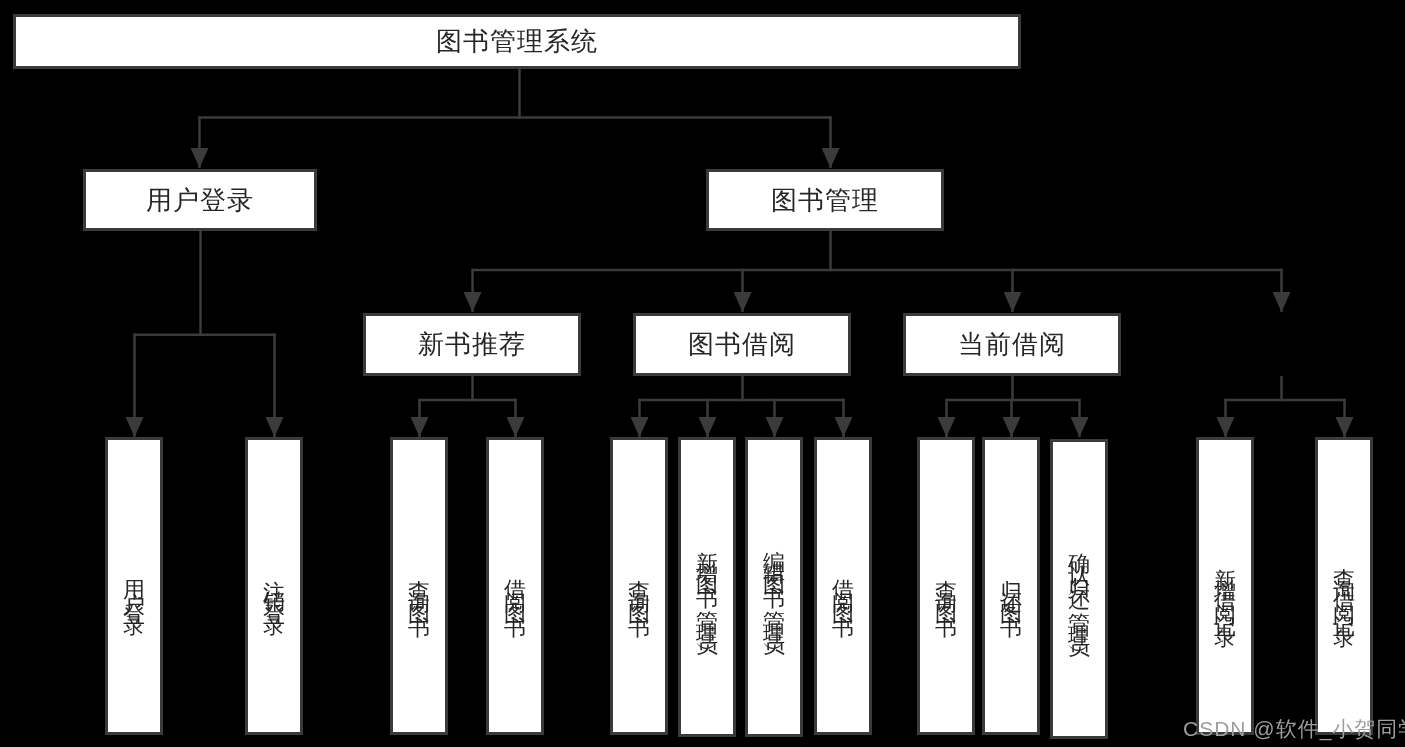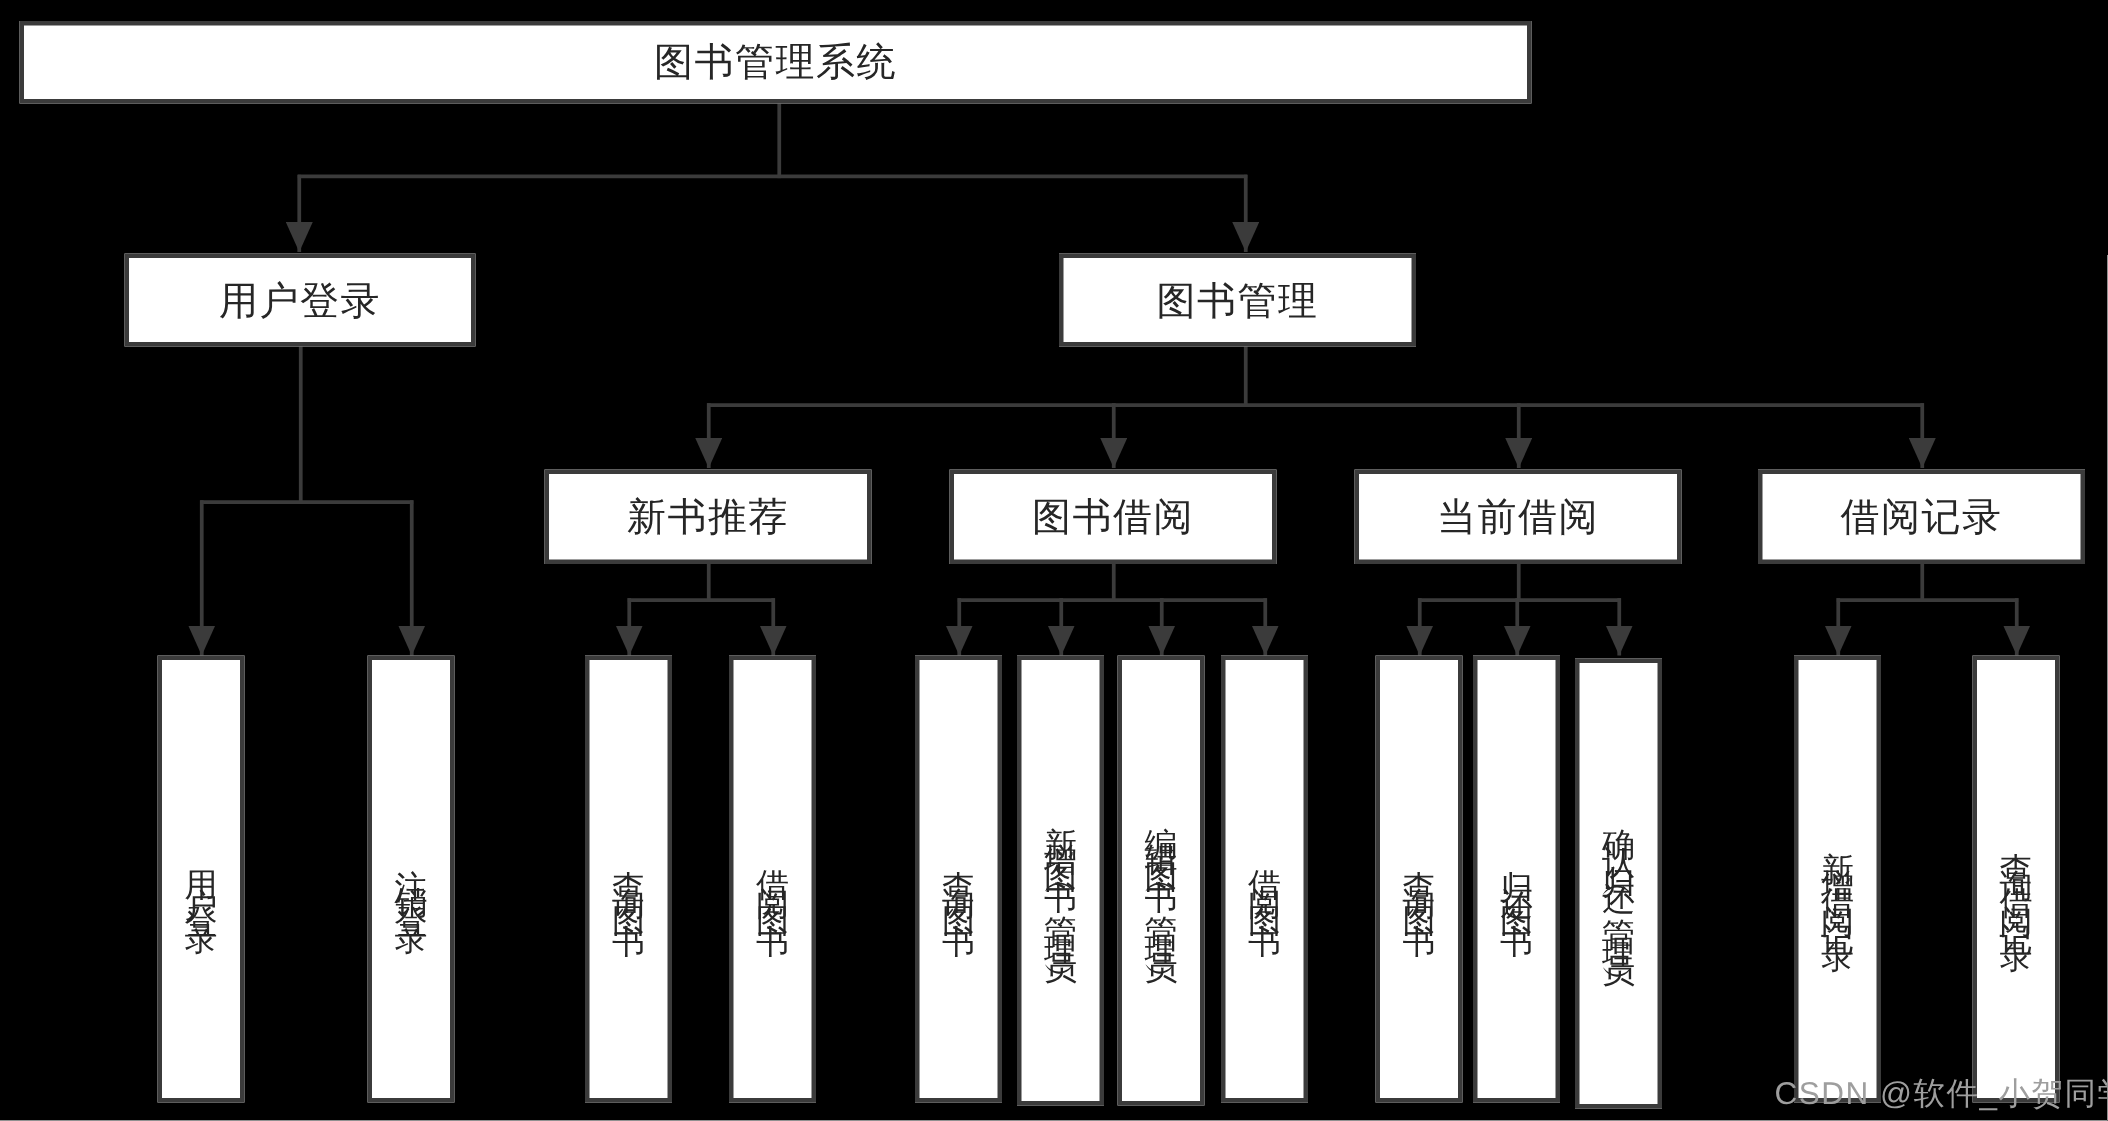--- a/index.html
+++ b/index.html
@@ -124,23 +124,20 @@
 
   <div class="node node-h" style="left:633px; top:313px; width:218px; height:63px;">
     <span>图书借阅</span>
   </div>
   <div class="node node-h" style="left:363px; top:313px; width:218px; height:63px;">
     <span>新书推荐</span>
   </div>
   <div class="node node-h" style="left:903px; top:313px; width:218px; height:63px;">
     <span>当前借阅</span>
   </div>
-  <div class="node node-h" style="left:1172px; top:313px; width:218px; height:63px;">
-    <span>借阅记录</span>
-  </div>
 
   <div class="node node-v" style="left:105px; top:437px; width:58px; height:298px;">
     <span class="vtext">用户登录</span>
   </div>
   <div class="node node-v" style="left:245px; top:437px; width:58px; height:298px;">
     <span class="vtext">注销登录</span>
   </div>
 
   <div class="node node-v" style="left:390px; top:437px; width:58px; height:298px;">
     <span class="vtext">查询图书</span>

